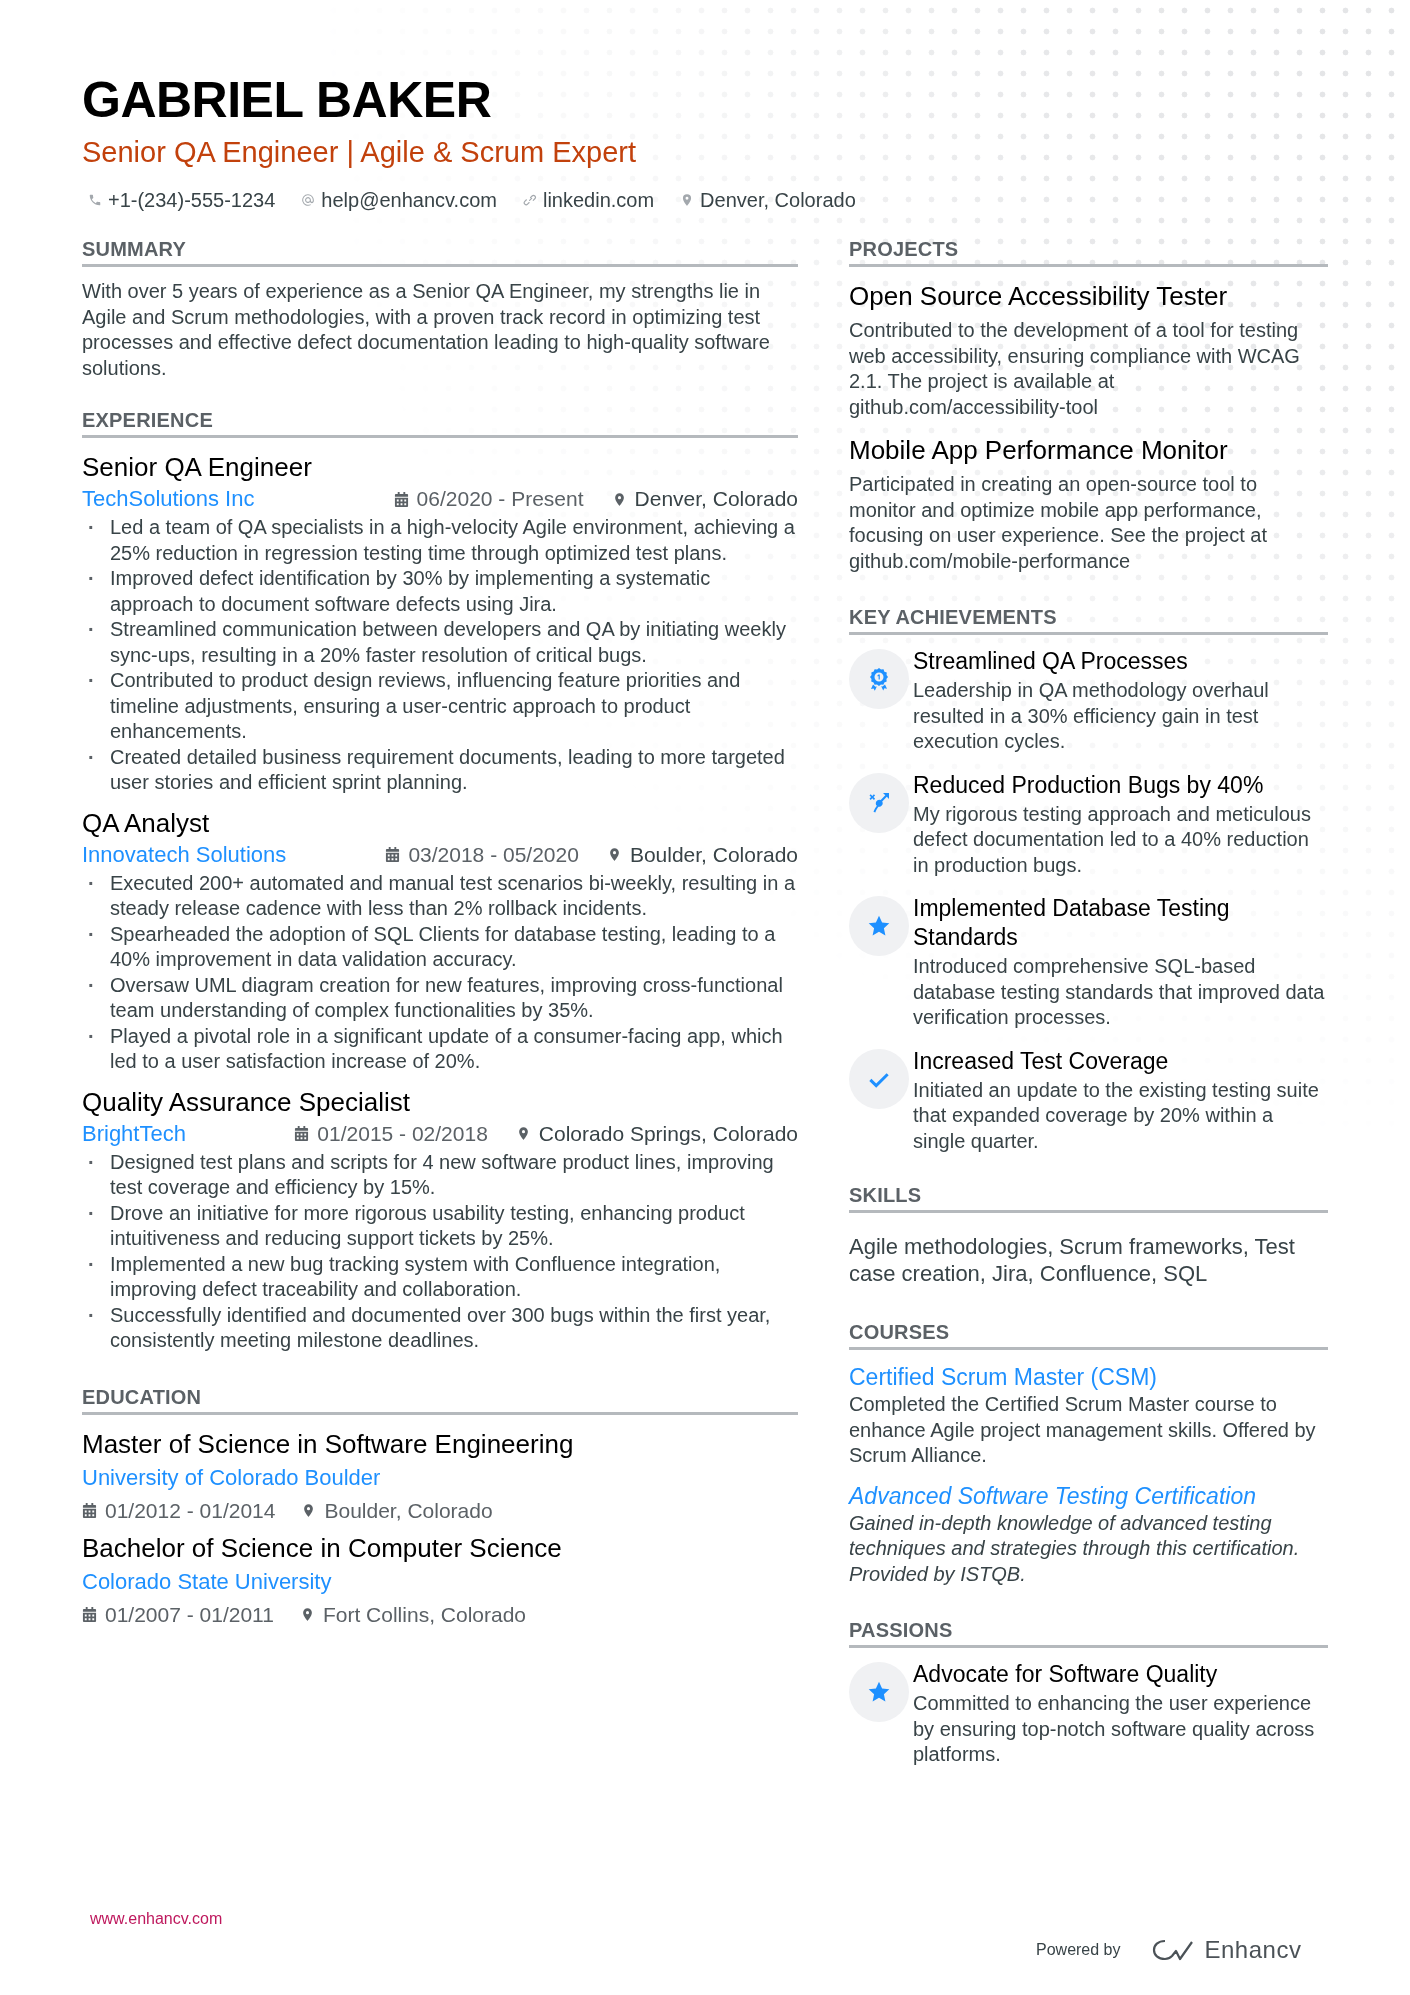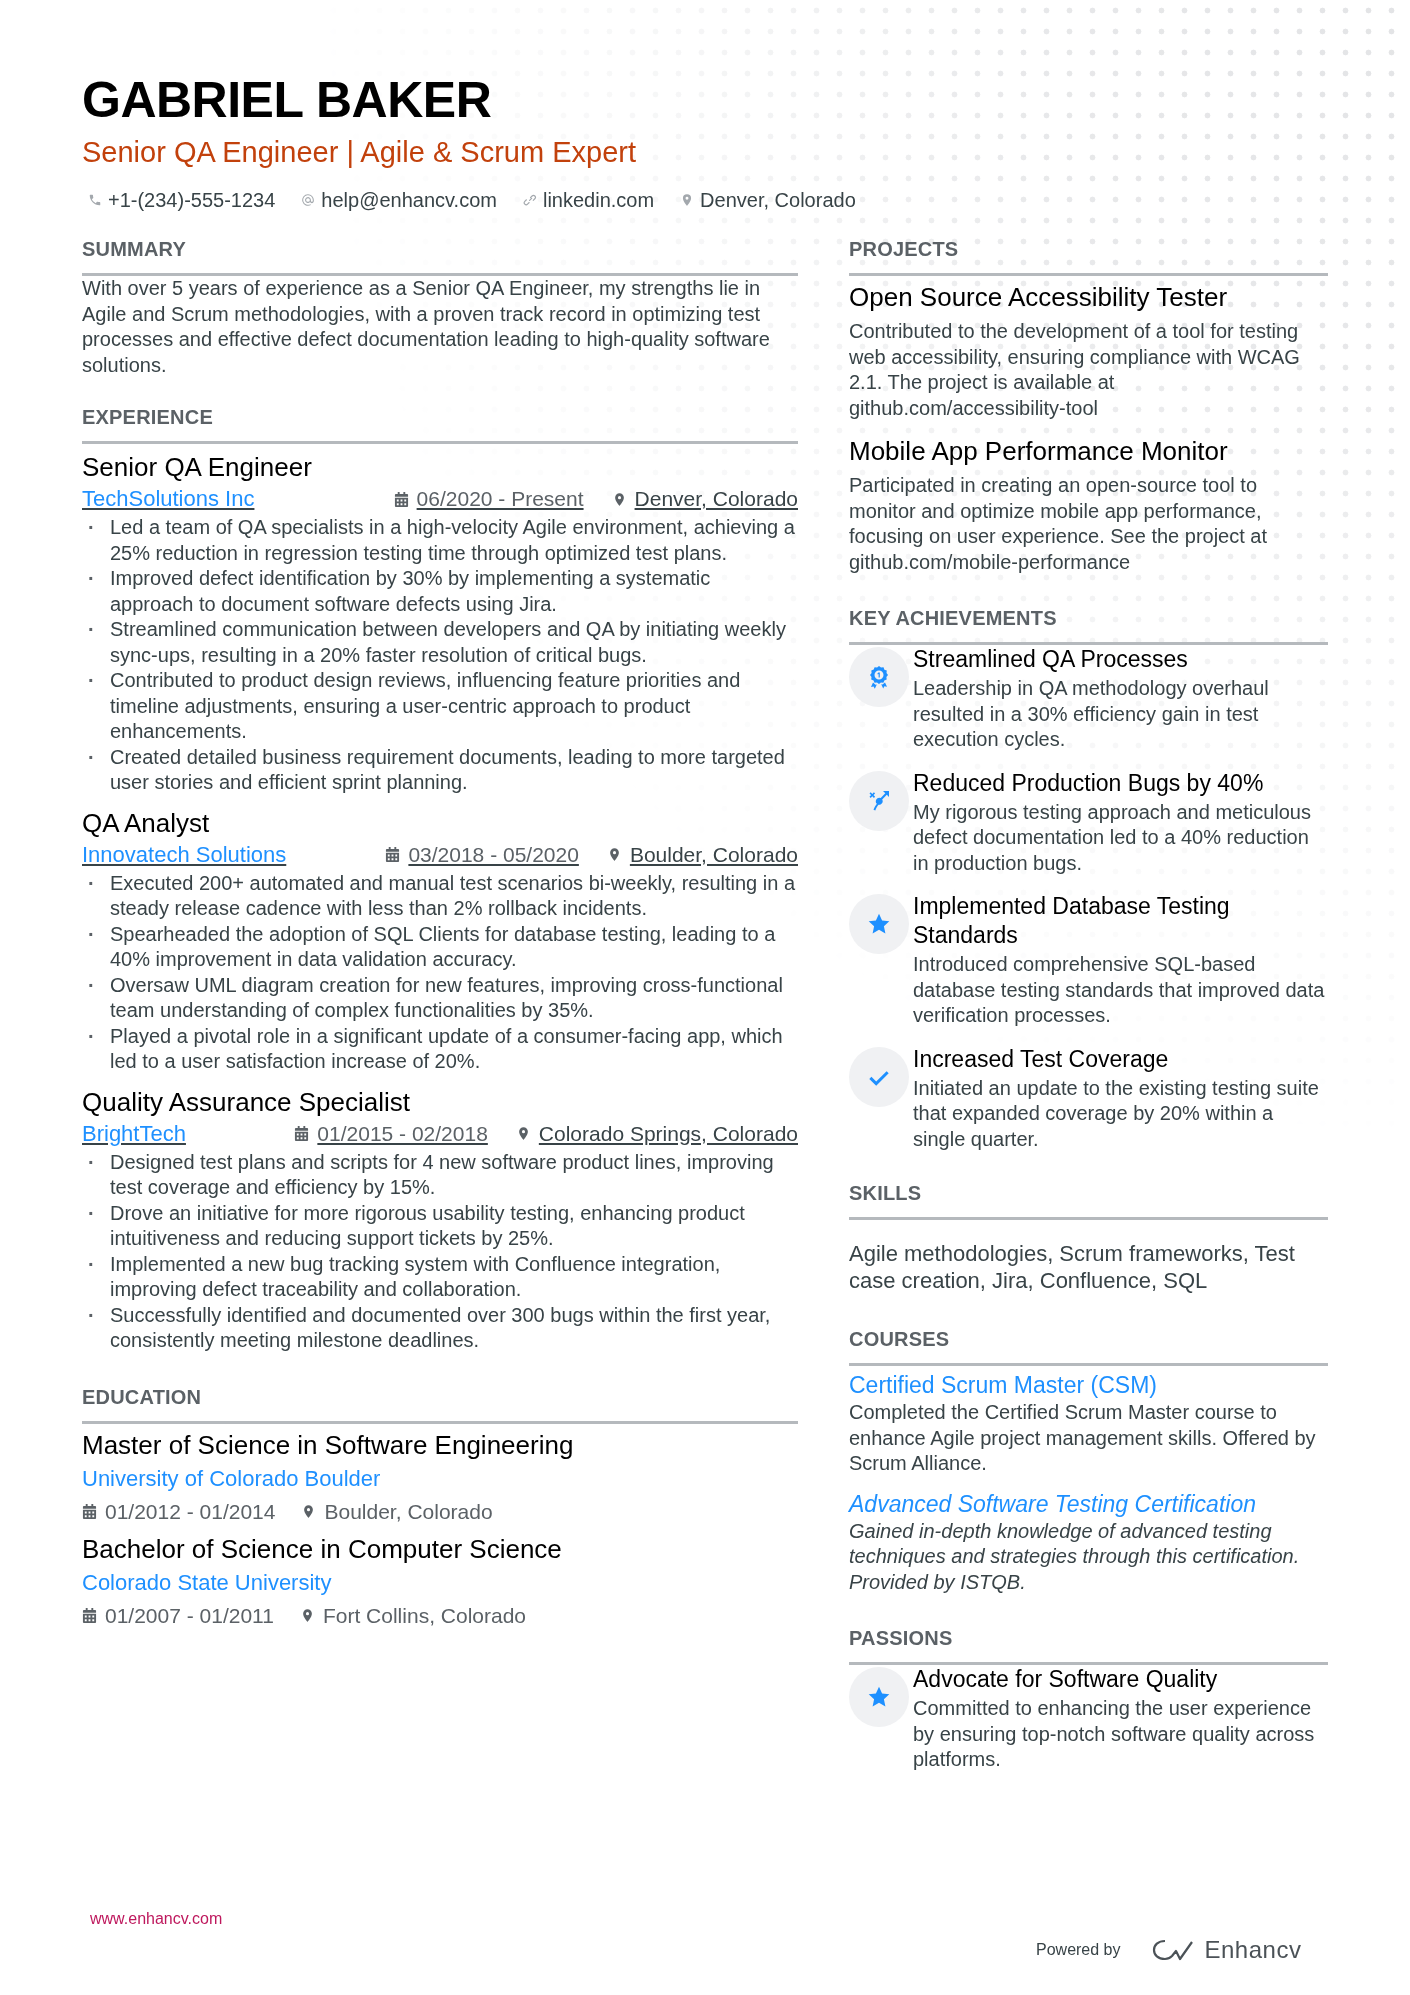--- a/index.html
+++ b/index.html
@@ -19,28 +19,28 @@
   .name { position: absolute; left: 82px; top: 72px; font-size: 50px; line-height: 56px; color: #000; letter-spacing: -0.5px; white-space: nowrap; }
   .headline { position: absolute; left: 82px; top: 135px; font-size: 29px; line-height: 34px; color: #c2410c; white-space: nowrap; }
   .contacts { position: absolute; left: 88px; top: 186px; display: flex; gap: 26px; font-size: 20px; line-height: 28px; color: #384347; white-space: nowrap; }
   .contact { display: flex; align-items: center; gap: 6px; }
   .contact svg { width: 14px; height: 14px; fill: #a3a8ad; }
 
   .col { position: absolute; top: 236px; }
   .col-left { left: 82px; width: 716px; }
   .col-right { left: 849px; width: 479px; }
 
-  .sec-title { font-size: 20px; line-height: 26px; color: #5b6166; letter-spacing: 0.2px; text-transform: uppercase; padding-bottom: 11px; border-bottom: 3px solid #b5b9bd; }
+  .sec-title { font-size: 20px; line-height: 26px; color: #5b6166; letter-spacing: 0.2px; text-transform: uppercase; padding-bottom: 2px; border-bottom: 3px solid #b5b9bd; margin-bottom: 12px; }
   .section { margin-bottom: 22px; }
 
   .body-text { font-size: 20px; line-height: 25.5px; color: #384347; }
 
   .job { margin-bottom: 10px; }
   .job-title { font-size: 26px; line-height: 34px; color: #000; margin-top: 6px; }
-  .job-meta { display: flex; align-items: center; font-size: 22px; line-height: 30px; text-decoration: underline; }
+  .job-meta { display: flex; align-items: center; font-size: 22px; line-height: 30px; }
   .company { color: #1e90ff; flex: 1; white-space: nowrap; }
   .meta-item { display: flex; align-items: center; gap: 8px; color: #5b6166; font-size: 21px; white-space: nowrap; }
   .meta-item + .meta-item { margin-left: 28px; }
   .meta-item svg { width: 15px; height: 17px; fill: #5b6166; }
   .meta-item.loc { color: #384347; }
   .bullets { list-style: none; margin-top: 1px; }
   .bullets li { position: relative; padding-left: 28px; font-size: 20px; line-height: 25.5px; color: #384347; }
   .bullets li::before { content: "·"; position: absolute; left: 6px; top: 0; color: #5b6166; font-weight: bold; }
 
   .edu { margin-bottom: 4px; }

